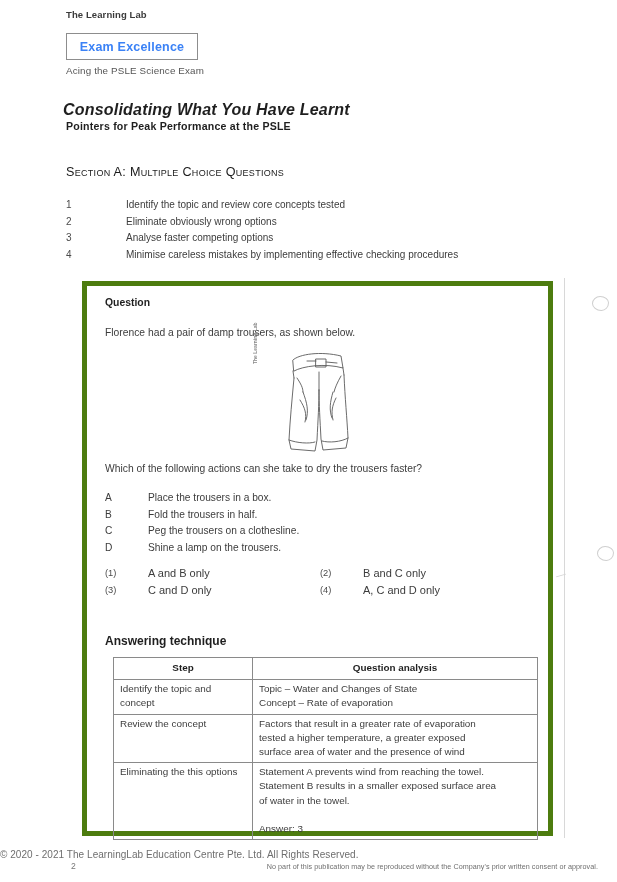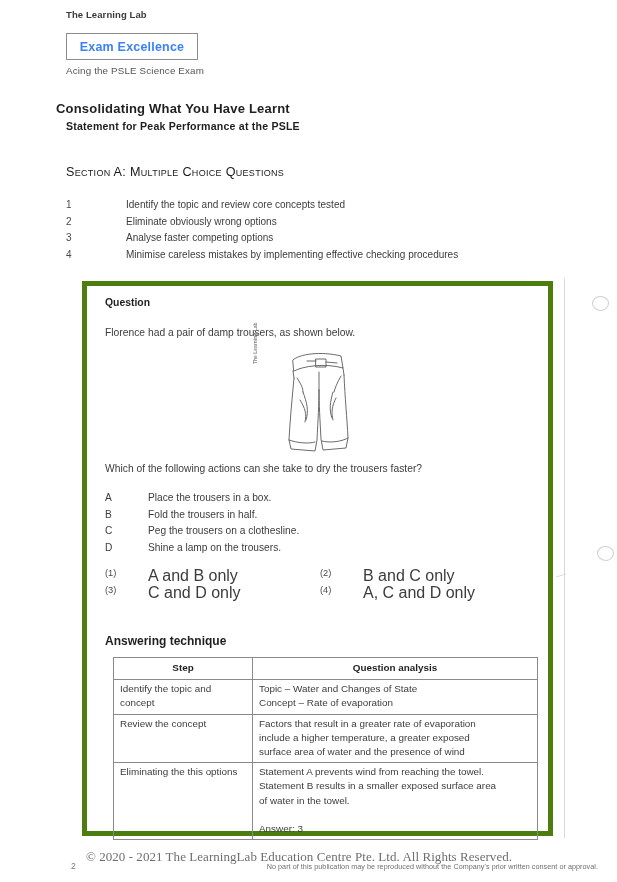--- a/index.html
+++ b/index.html
@@ -51,26 +51,27 @@
     position: absolute;
     left: 66px;
     top: 65px;
     font-size: 9.8px;
     color: #555;
     letter-spacing: .15px;
   }
 
   .lead-1 {
     position: absolute;
-    left: 56px;
+    left: 63px;
     top: 101px;
-    font-size: 13px;
+    font-size: 16px;
     font-weight: 700;
     color: #1f1f1f;
     letter-spacing: .2px;
+    font-style: italic;
   }
   .lead-2 {
     position: absolute;
     left: 66px;
     top: 120px;
     font-size: 10.6px;
     font-weight: 700;
     color: #1f1f1f;
     letter-spacing: .2px;
   }
@@ -193,21 +194,21 @@
     display: flex;
     width: 50%;
   }
   .choice-num {
     width: 43px;
     font-size: 9.3px;
     color: #4a4a4a;
     padding-top: 1px;
   }
   .choice-text {
-    font-size: 16px;
+    font-size: 11px;
     color: #3c3c3c;
   }
 
   
   .tech-title {
     position: absolute;
     left: 18px;
     top: 348px;
     font-size: 12px;
     font-weight: 700;
@@ -245,25 +246,24 @@
     left: 71px;
     top: 861px;
     font-size: 8.6px;
     color: #777;
   }
   .copy-1 {
     position: absolute;
     left: 0;
     top: 849px;
     width: 598px;
-    text-align: center;
-    font-size: 13px;
+    text-align: left;
+    font-size: 10px;
     color: #6e6e6e;
     letter-spacing: .05px;
-    font-family: Liberation Serif, serif;
   }
   .copy-2 {
     position: absolute;
     left: 0;
     top: 862px;
     width: 598px;
     text-align: right;
     font-size: 7.2px;
     color: #6e6e6e;
     letter-spacing: .05px;
@@ -305,21 +305,21 @@
 
   <div class="brand-line">The Learning Lab</div>
 
   <div class="title-box">
     <span>Exam Excellence</span>
   </div>
 
   <div class="subtitle">Acing the PSLE Science Exam</div>
 
   <div class="lead-1">Consolidating What You Have Learnt</div>
-  <div class="lead-2">Statement for Peak Performance at the PSLE</div>
+  <div class="lead-2">Pointers for Peak Performance at the PSLE</div>
 
   <div class="section-head">Section A: Multiple Choice Questions</div>
 
   <div class="steps">
     <div class="step-row">
       <div class="step-num">1</div>
       <div class="step-text">Identify the topic and review core concepts tested</div>
     </div>
     <div class="step-row">
       <div class="step-num">2</div>
@@ -435,21 +435,21 @@
           <td>Identify the topic and concept</td>
           <td>
             <span class="cell-line">Topic – Water and Changes of State</span>
             <span class="cell-line">Concept – Rate of evaporation</span>
           </td>
         </tr>
         <tr>
           <td>Review the concept</td>
           <td>
             <span class="cell-line">Factors that result in a greater rate of evaporation</span>
-            <span class="cell-line">include a higher temperature, a greater exposed</span>
+            <span class="cell-line">tested a higher temperature, a greater exposed</span>
             <span class="cell-line">surface area of water and the presence of wind</span>
           </td>
         </tr>
         <tr>
           <td>Eliminating the this options</td>
           <td>
             <span class="cell-line">Statement A prevents wind from reaching the towel.</span>
             <span class="cell-line">Statement B results in a smaller exposed surface area</span>
             <span class="cell-line">of water in the towel.</span>
             <span class="cell-spacer"></span>

